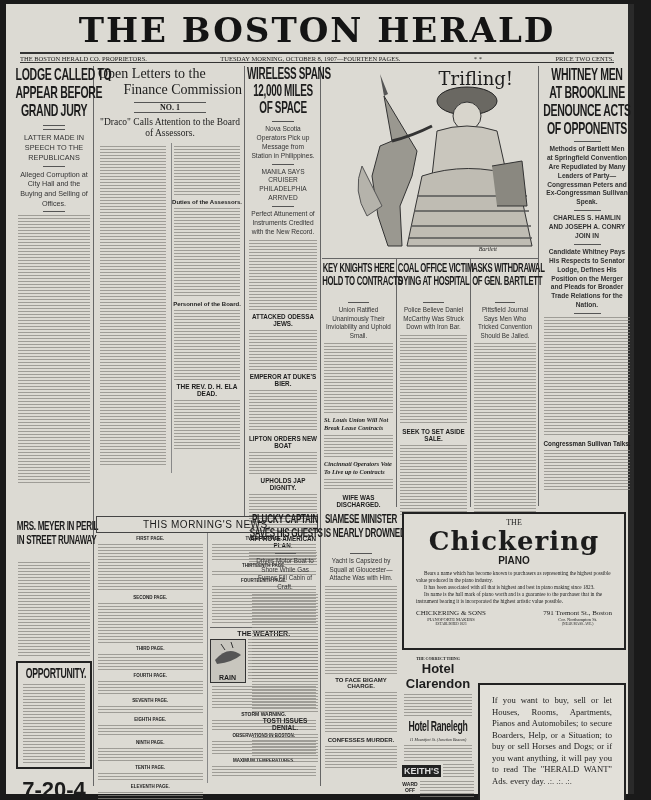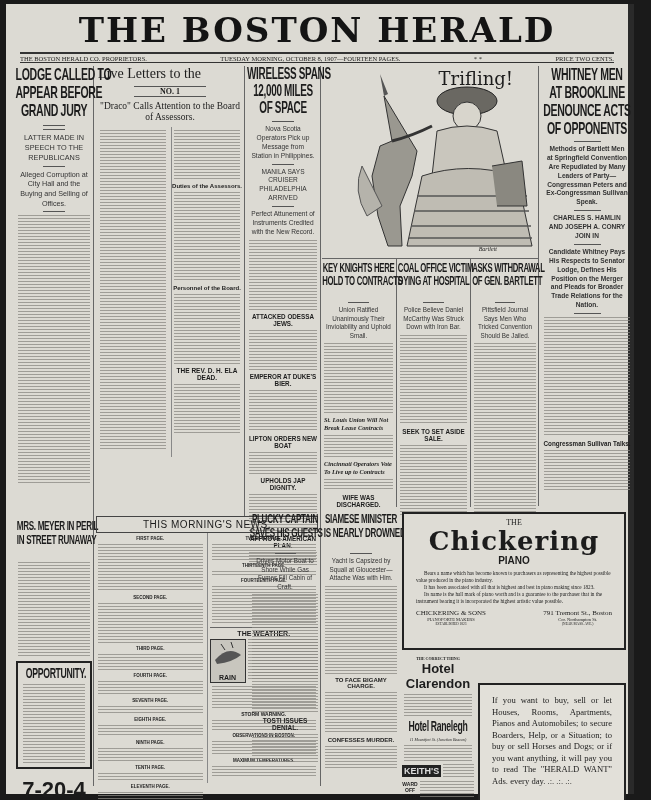--- a/index.html
+++ b/index.html
@@ -54,21 +54,22 @@
     <div class="sep"></div>
     <div class="sep"></div>
     <div class="deckcaps">LATTER MADE IN SPEECH TO THE REPUBLICANS</div>
     <div class="sep"></div>
     <div class="deck">Alleged Corruption at City Hall and the Buying and Selling of Offices.</div>
     <div class="sep"></div>
     <div class="body-text" style="height:270px;"></div>
   </div>
 
   <div class="col" style="left:92px;width:144px;height:450px;">
-    <div style="font-size:14px;line-height:16px;white-space:nowrap;">Live Letters to the</div>
+    <div style="font-size:14px;line-height:16px;white-space:nowrap;">Open Letters to the</div>
+    <div style="font-size:14px;line-height:16px;text-align:right;white-space:nowrap;">Finance Commission</div>
     <div style="font-weight:bold;font-size:8px;text-align:center;margin:4px 0;border-top:1px solid #555;border-bottom:1px solid #555;width:50%;margin-left:25%;">NO. 1</div>
     <div style="font-size:9.5px;text-align:center;line-height:11px;margin-bottom:4px;">"Draco" Calls Attention to the Board of Assessors.</div>
     <div style="display:flex;gap:3px;height:330px;">
       <div style="flex:1;position:relative;">
         <div class="body-text" style="height:320px;"></div>
       </div>
       <div style="flex:1;position:relative;border-left:1px solid #888;">
         <div class="body-text" style="height:50px;"></div>
         <div class="subhead" style="font-size:6px;">Duties of the Assessors.</div>
         <div class="body-text" style="height:90px;"></div>

